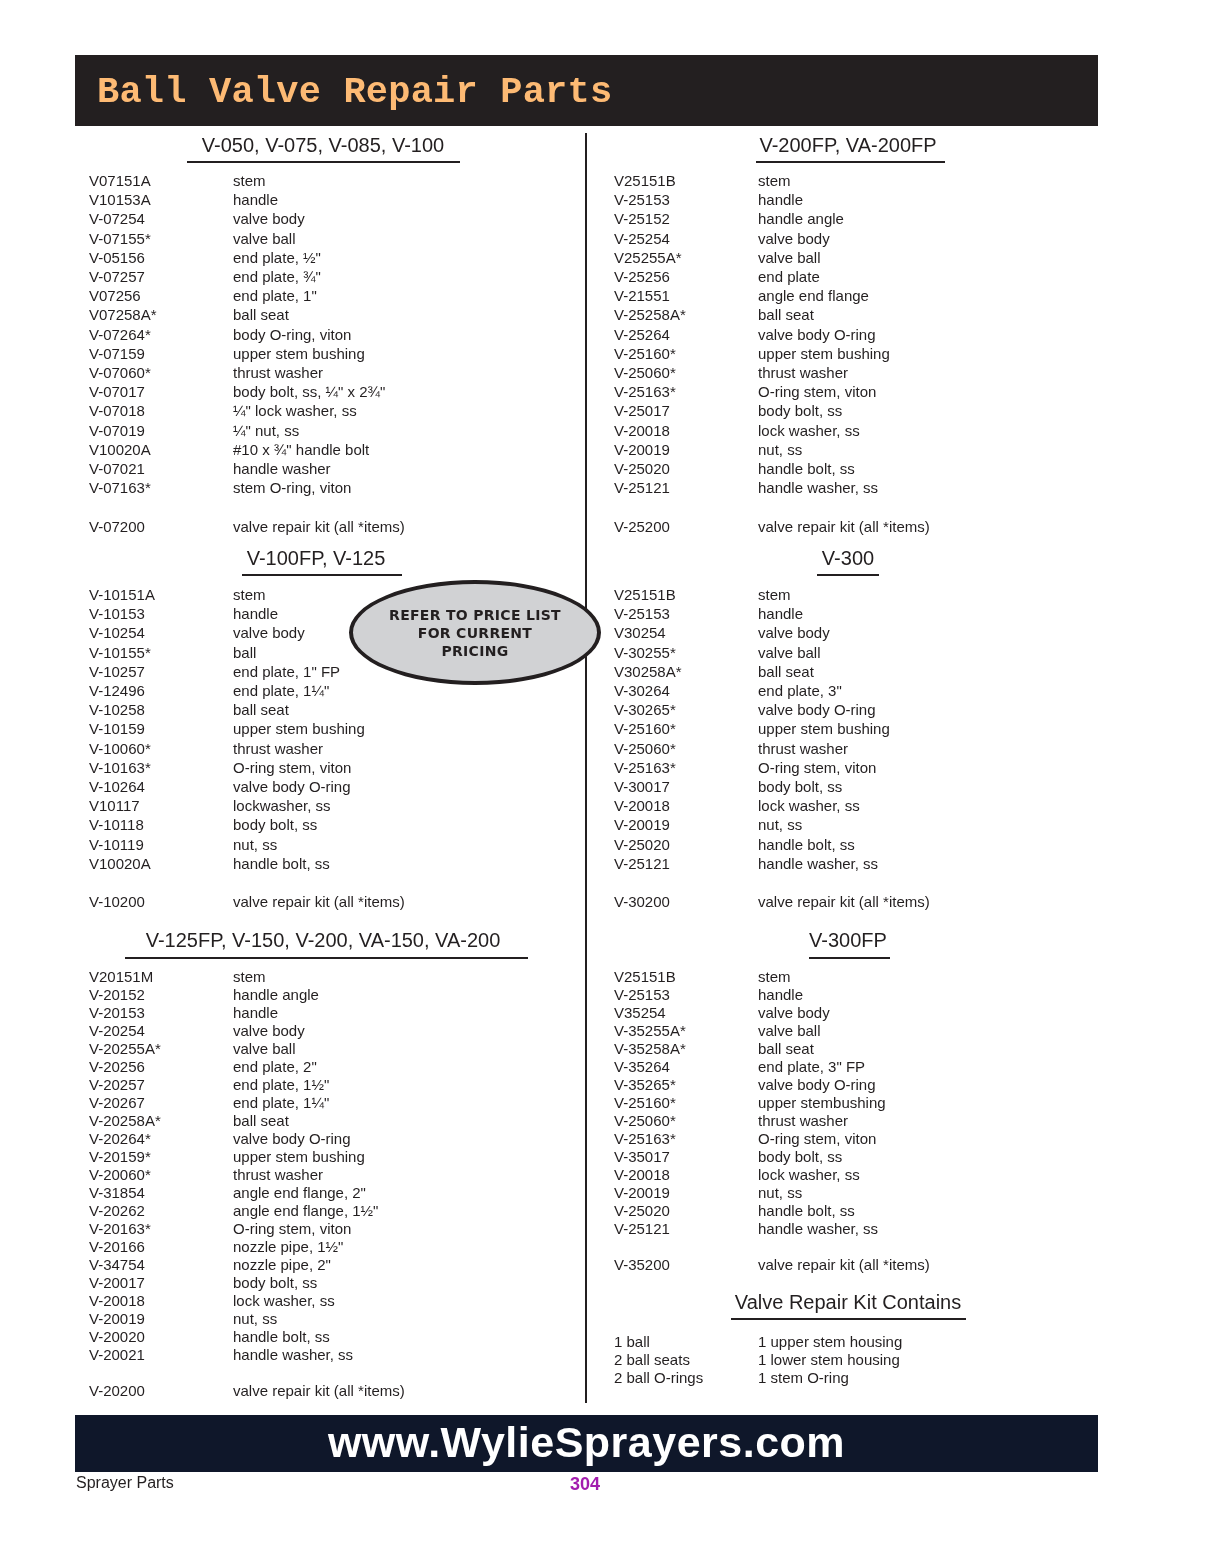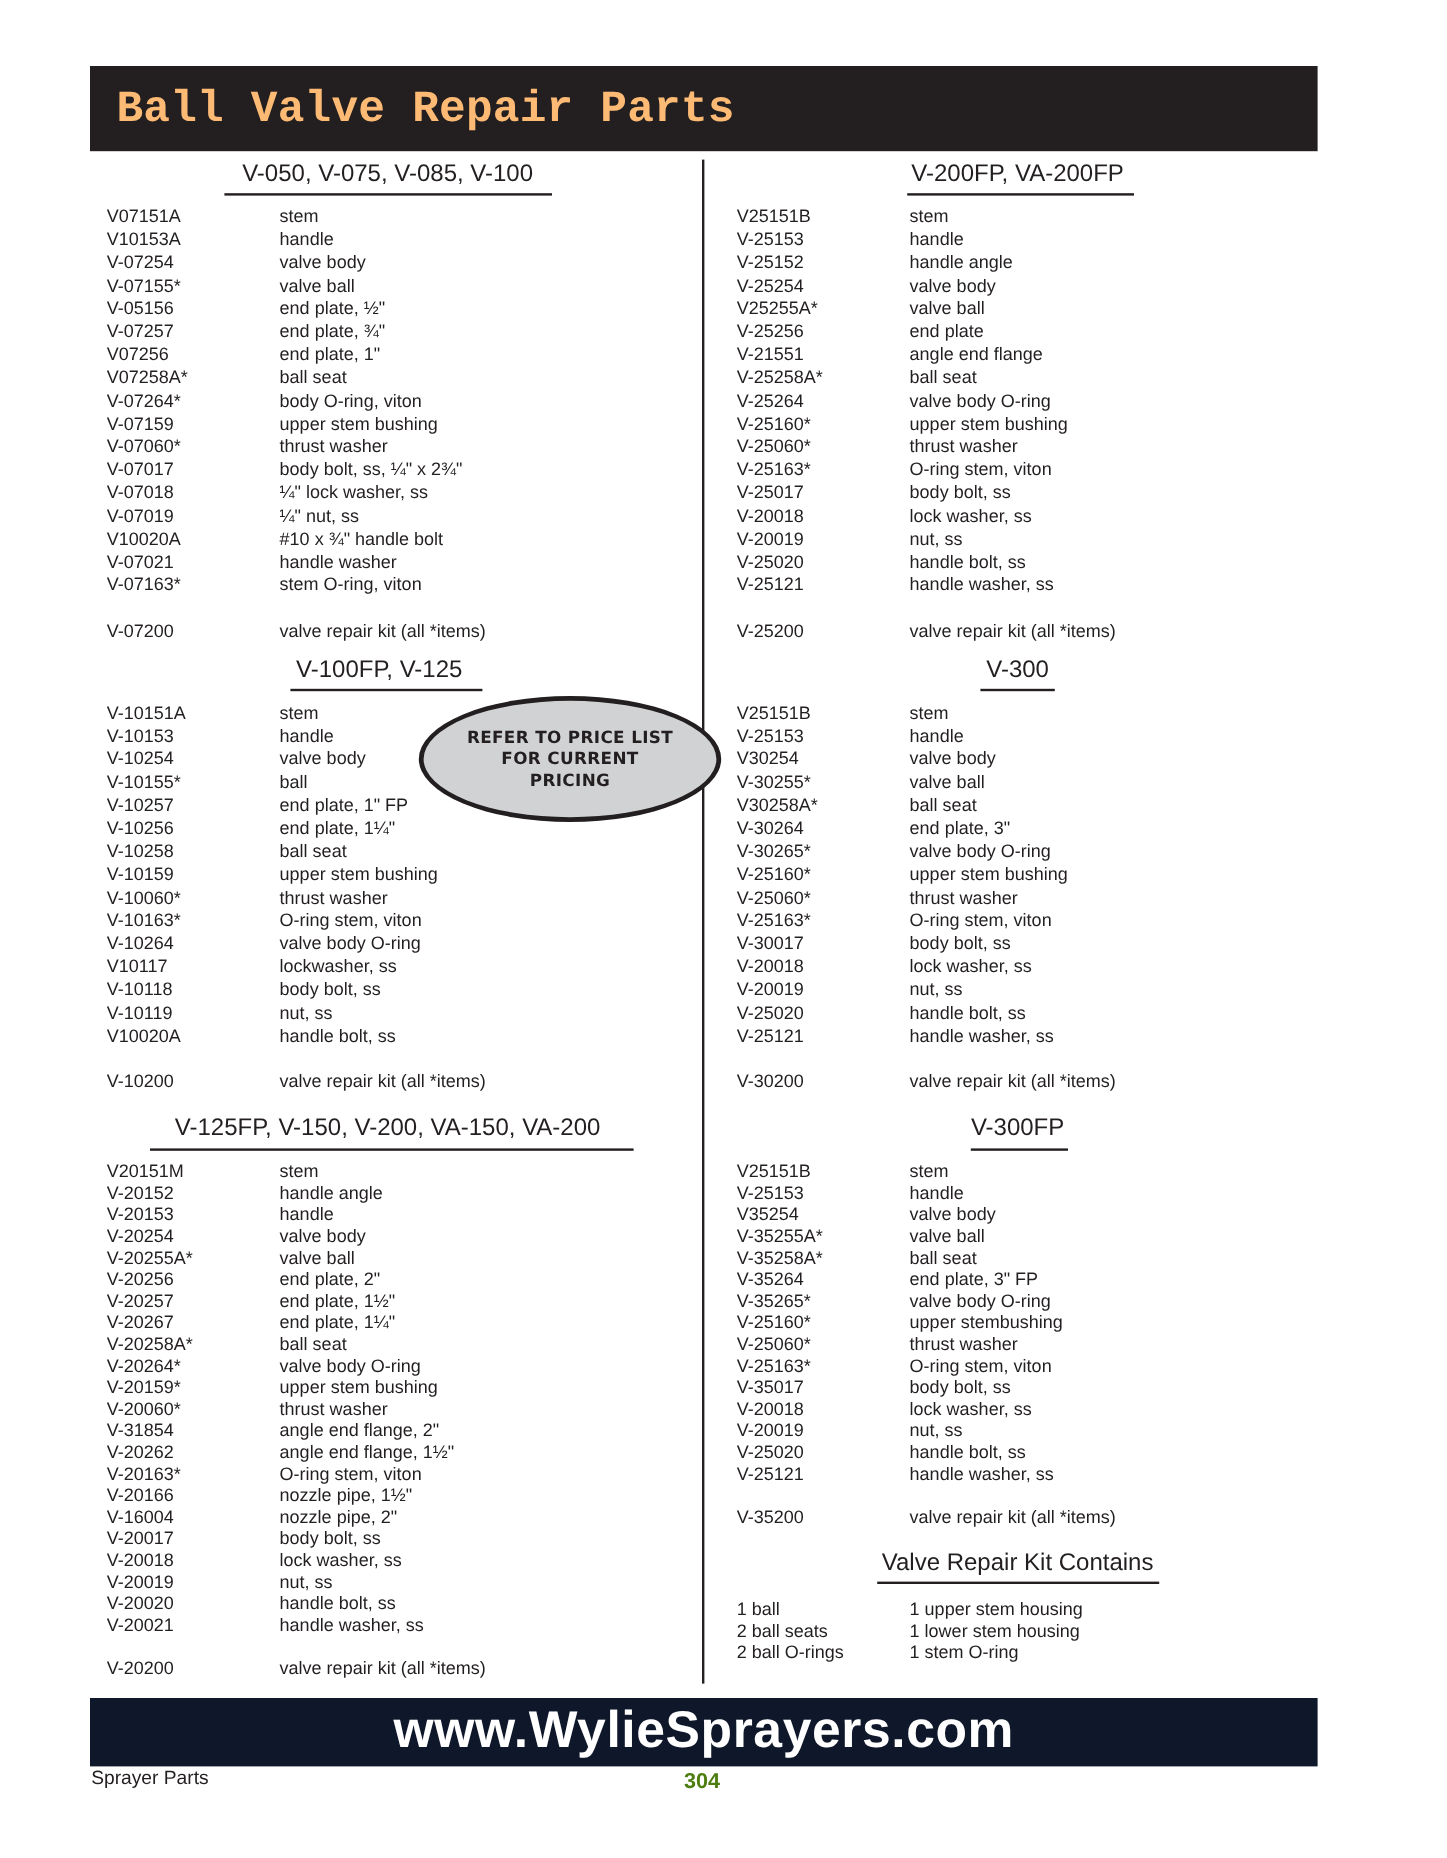--- a/index.html
+++ b/index.html
@@ -51,21 +51,21 @@
   }
   .footer-url {
     position: absolute; left: 0; right: 0; top: 3px;
     font-family: "Liberation Sans", sans-serif; font-weight: bold; font-size: 43px;
     color: #ffffff; letter-spacing: 0.5px;
   }
   .footer-left {
     position: absolute; left: 76px; top: 1474px; font-size: 16px; color: #231f20;
   }
   .footer-page {
-    position: absolute; left: 570px; top: 1474px; font-size: 18px; font-weight: bold; color: #4d7c0f;
+    position: absolute; left: 570px; top: 1474px; font-size: 18px; font-weight: bold; color: #a21caf;
   }
 </style>
 </head>
 <body>
 
 <div class="header-bar">
   <div class="header-title">Ball Valve Repair Parts</div>
 </div>
 
 <div class="col-divider"></div>
@@ -161,21 +161,21 @@
     </div>
     <div class="row" style="left: 89px; top: 643.6px;">
       <span class="pn">V-10155*</span>
       <span class="desc">ball</span>
     </div>
     <div class="row" style="left: 89px; top: 662.8px;">
       <span class="pn">V-10257</span>
       <span class="desc">end plate, 1" FP</span>
     </div>
     <div class="row" style="left: 89px; top: 682px;">
-      <span class="pn">V-10256</span>
+      <span class="pn">V-12496</span>
       <span class="desc">end plate, 1¼"</span>
     </div>
     <div class="row" style="left: 89px; top: 701.2px;">
       <span class="pn">V-10258</span>
       <span class="desc">ball seat</span>
     </div>
     <div class="row" style="left: 89px; top: 720.4px;">
       <span class="pn">V-10159</span>
       <span class="desc">upper stem bushing</span>
     </div>
@@ -271,21 +271,21 @@
     </div>
     <div class="row" style="left: 89px; top: 1220px;">
       <span class="pn">V-20163*</span>
       <span class="desc">O-ring stem, viton</span>
     </div>
     <div class="row" style="left: 89px; top: 1238px;">
       <span class="pn">V-20166</span>
       <span class="desc">nozzle pipe, 1½"</span>
     </div>
     <div class="row" style="left: 89px; top: 1256px;">
-      <span class="pn">V-16004</span>
+      <span class="pn">V-34754</span>
       <span class="desc">nozzle pipe, 2"</span>
     </div>
     <div class="row" style="left: 89px; top: 1274px;">
       <span class="pn">V-20017</span>
       <span class="desc">body bolt, ss</span>
     </div>
     <div class="row" style="left: 89px; top: 1292px;">
       <span class="pn">V-20018</span>
       <span class="desc">lock washer, ss</span>
     </div>

